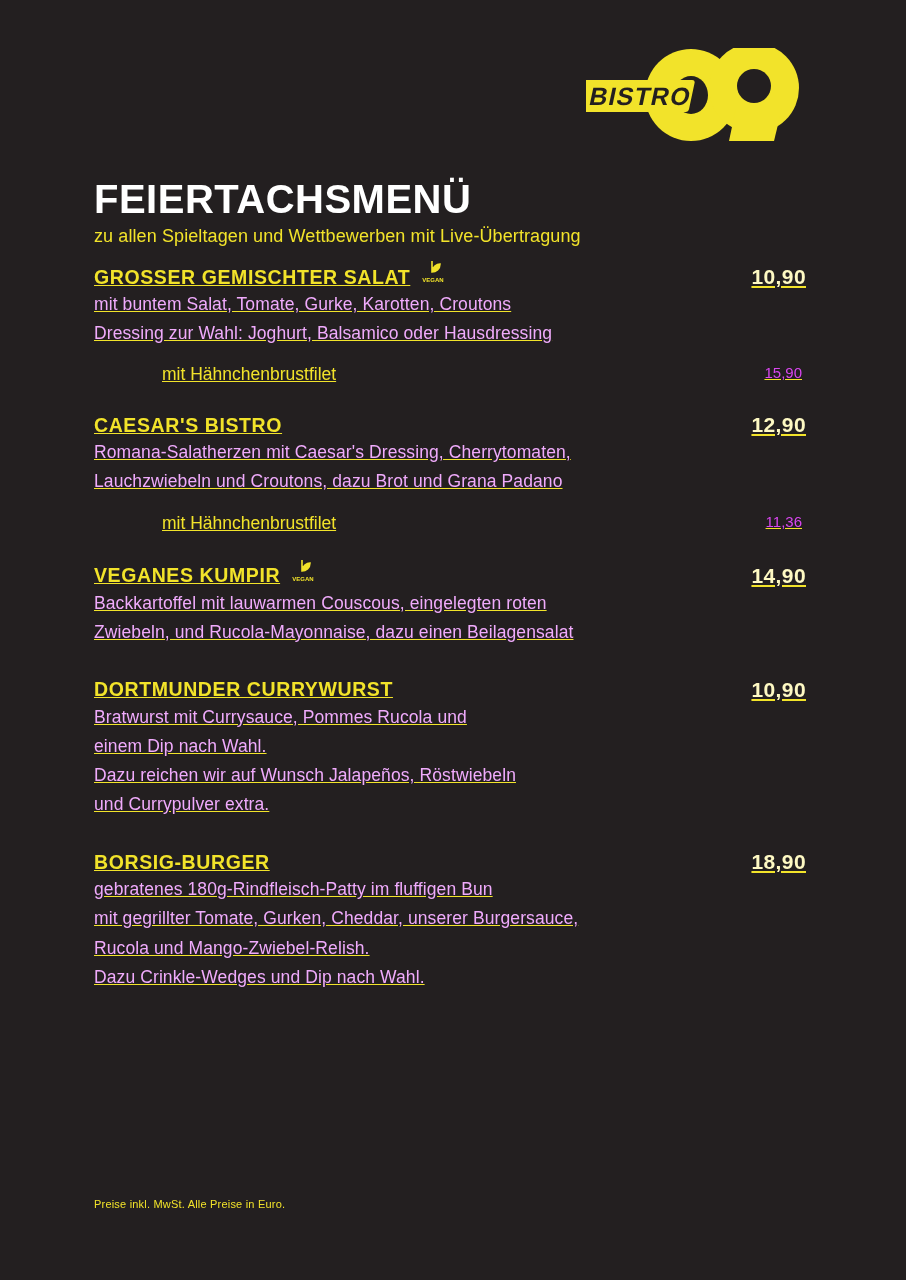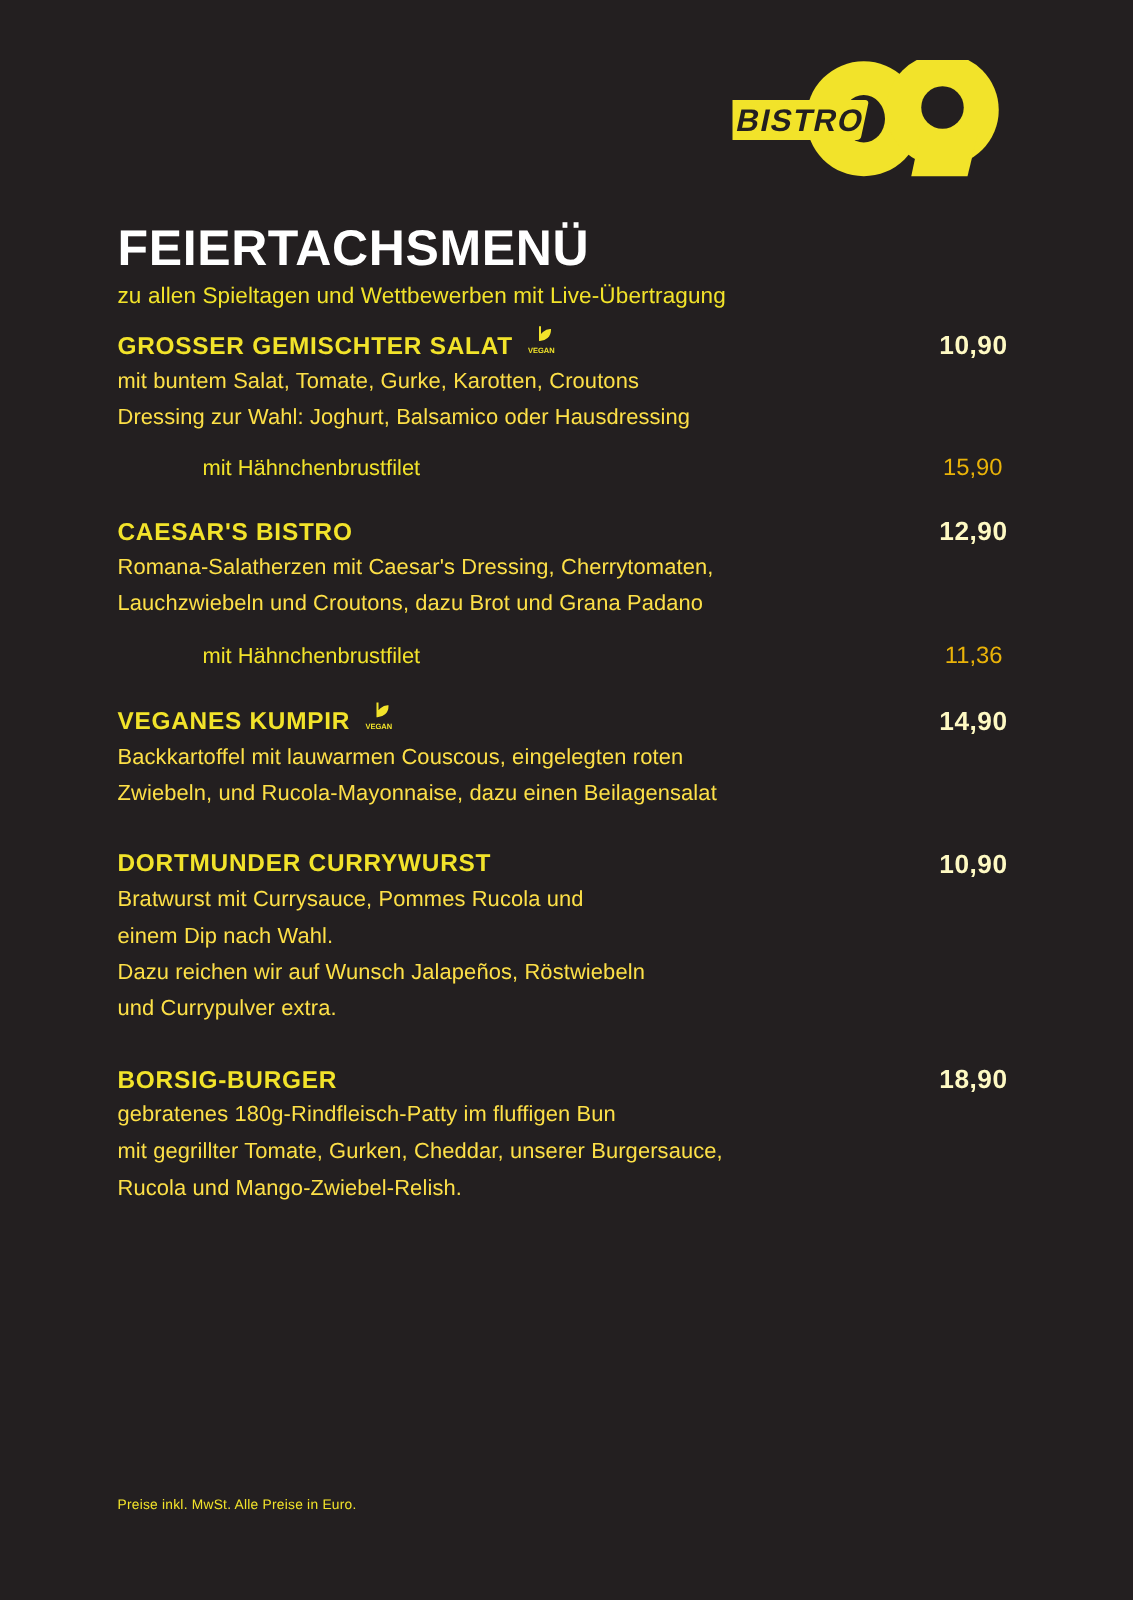--- a/index.html
+++ b/index.html
@@ -53,20 +53,21 @@
     margin-top: 6px;
     letter-spacing: 0.1px;
   }
 
   
   .menu {
     position: absolute;
     top: 265px;
     left: 94px;
     width: 712px;
+    text-decoration: underline;
   }
   .item {
     margin-bottom: 22px;
   }
   .item-head {
     display: flex;
     align-items: center;
     justify-content: space-between;
   }
   .item-name {
@@ -83,39 +84,39 @@
   }
   .price {
     font-size: 21px;
     font-weight: bold;
     color: #fef9c3;
     letter-spacing: 0.4px;
   }
   .desc {
     font-size: 17.5px;
     line-height: 1.55;
-    color: #fde047;
+    color: #f0abfc;
     margin-top: 2px;
     letter-spacing: 0.1px;
   }
   .option {
     display: flex;
     justify-content: space-between;
     align-items: flex-start;
     margin-top: 17px;
     padding-left: 68px;
     padding-right: 4px;
   }
   .option-label {
     font-size: 17.5px;
     color: #f2e32a;
   }
   .option-price {
-    font-size: 19px;
-    color: #eab308;
+    font-size: 15px;
+    color: #d946ef;
   }
 
   
   .vegan {
     width: 26px;
     height: 24px;
     position: relative;
     display: inline-block;
     transform: translateY(-5px);
   }
@@ -227,19 +228,20 @@
     <div class="item" style="margin-top:32px;">
       <div class="item-head">
         <div class="name-wrap">
           <span class="item-name">BORSIG-BURGER</span>
         </div>
         <span class="price">18,90</span>
       </div>
       <div class="desc">gebratenes 180g-Rindfleisch-Patty im fluffigen Bun</div>
       <div class="desc">mit gegrillter Tomate, Gurken, Cheddar, unserer Burgersauce,</div>
       <div class="desc">Rucola und Mango-Zwiebel-Relish.</div>
+      <div class="desc">Dazu Crinkle-Wedges und Dip nach Wahl.</div>
     </div>
 
   </div>
 
   <div class="footer">Preise inkl. MwSt. Alle Preise in Euro.</div>
 
 </div>
 
 </body></html>

